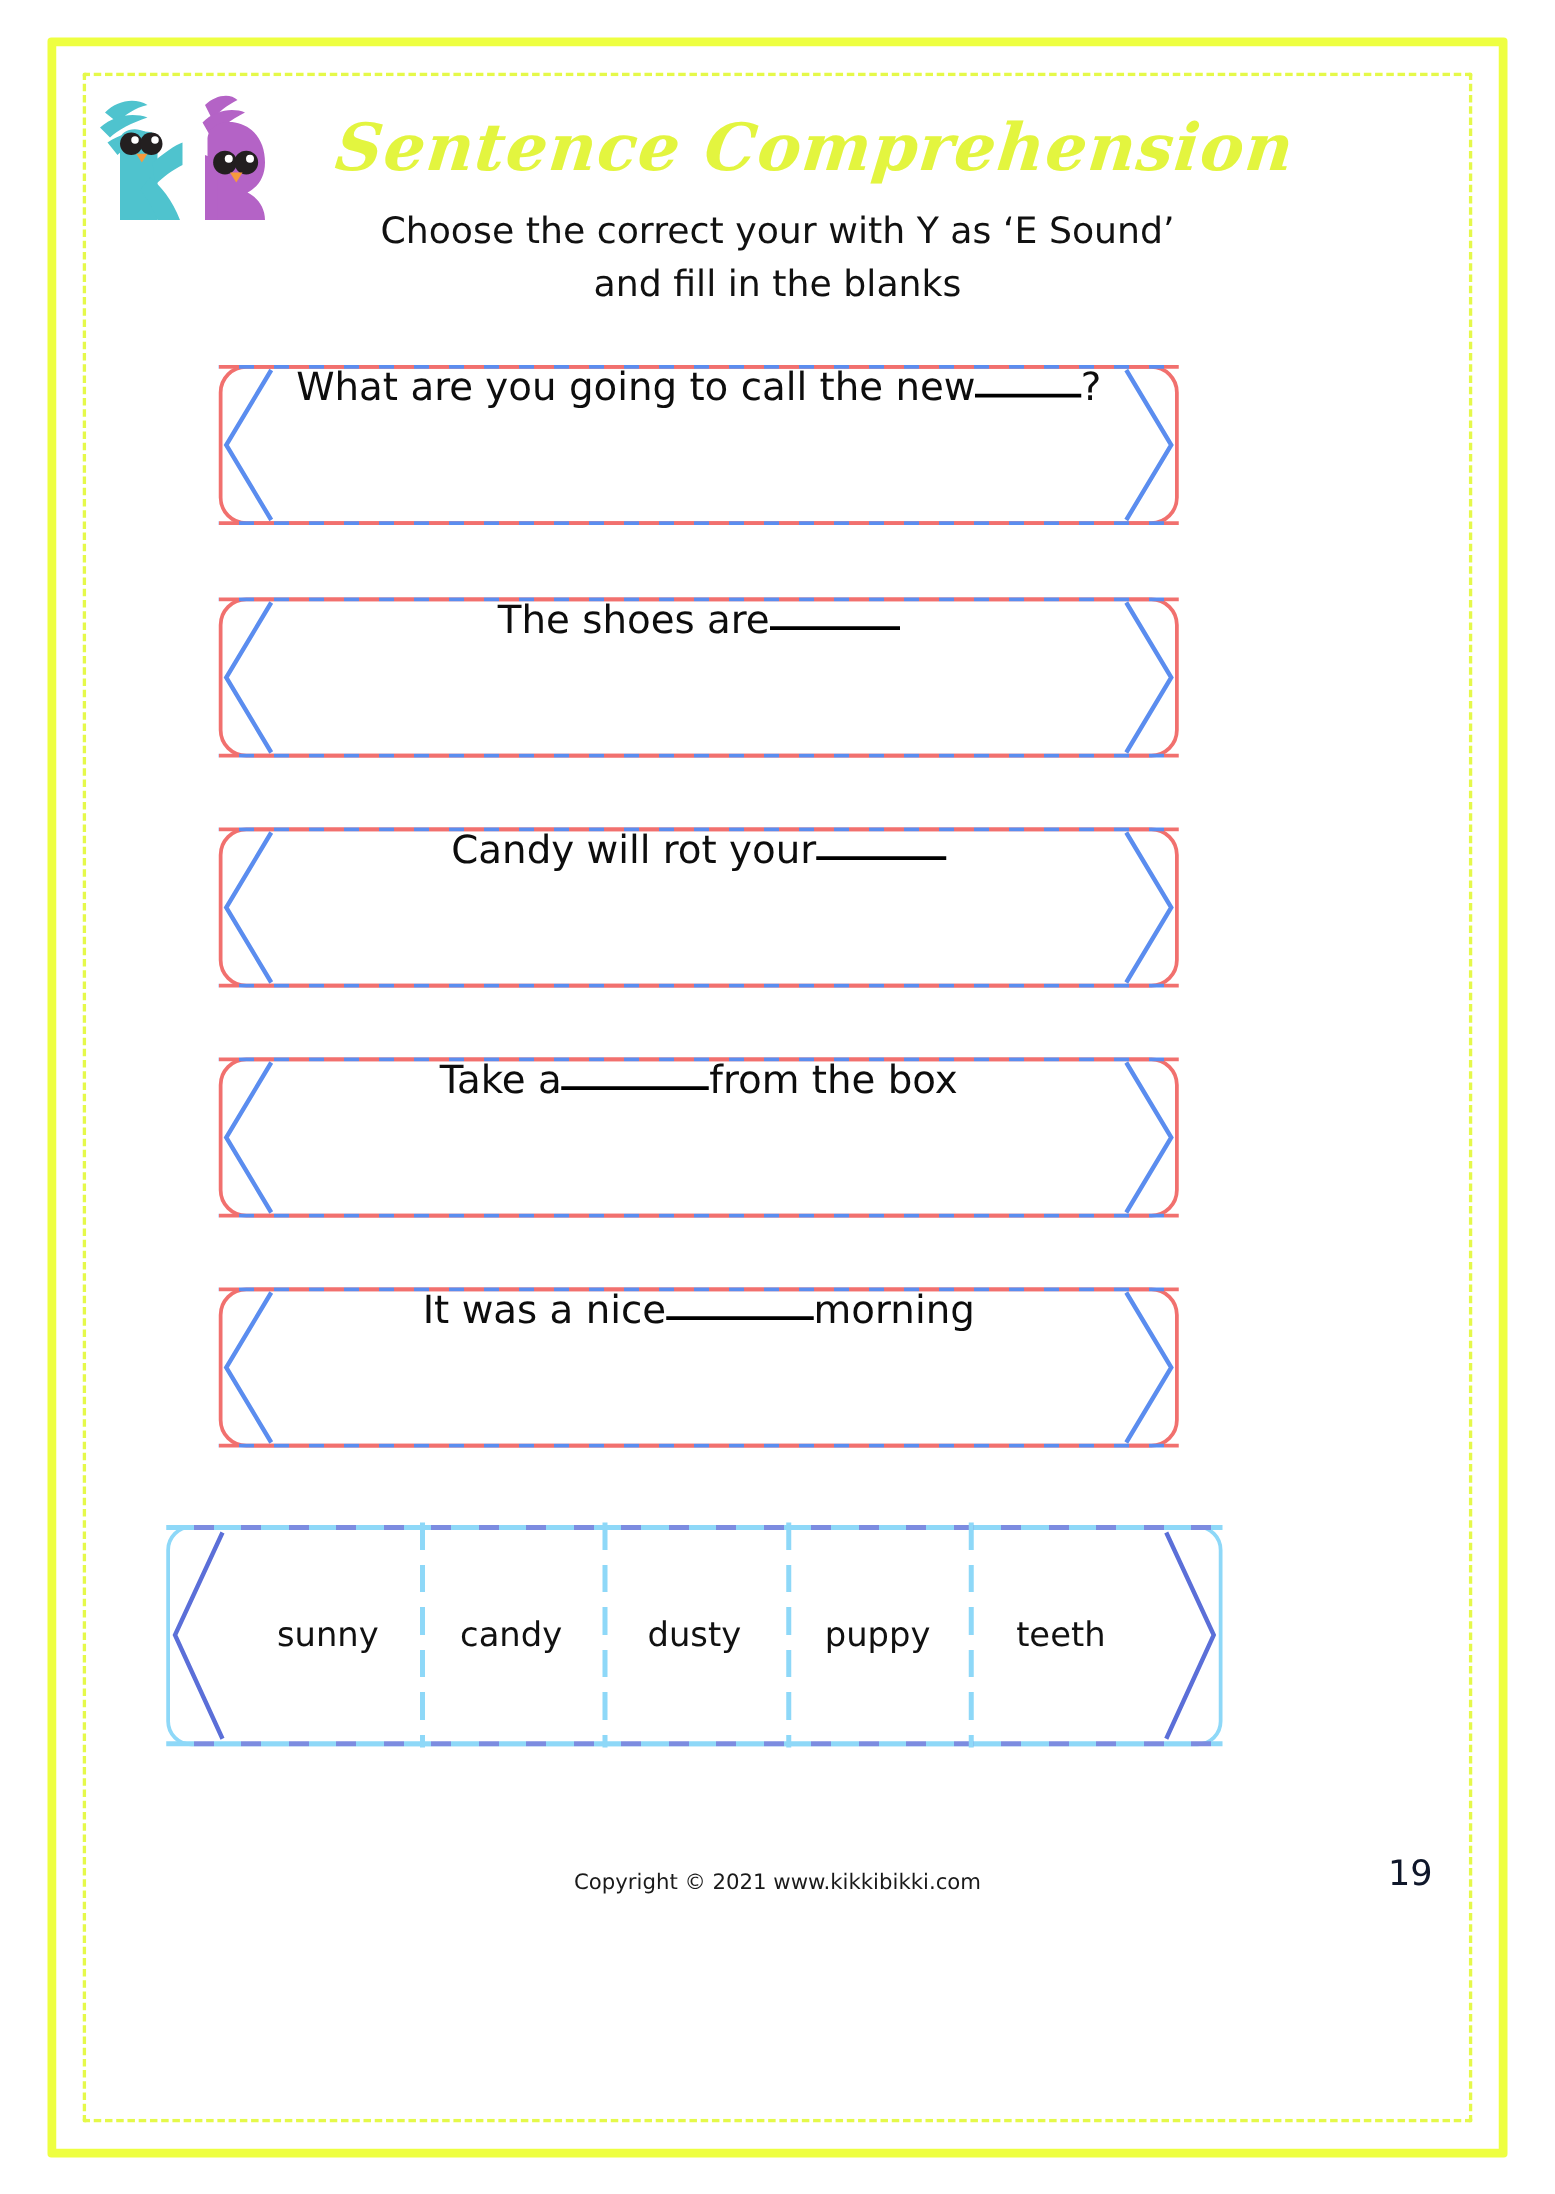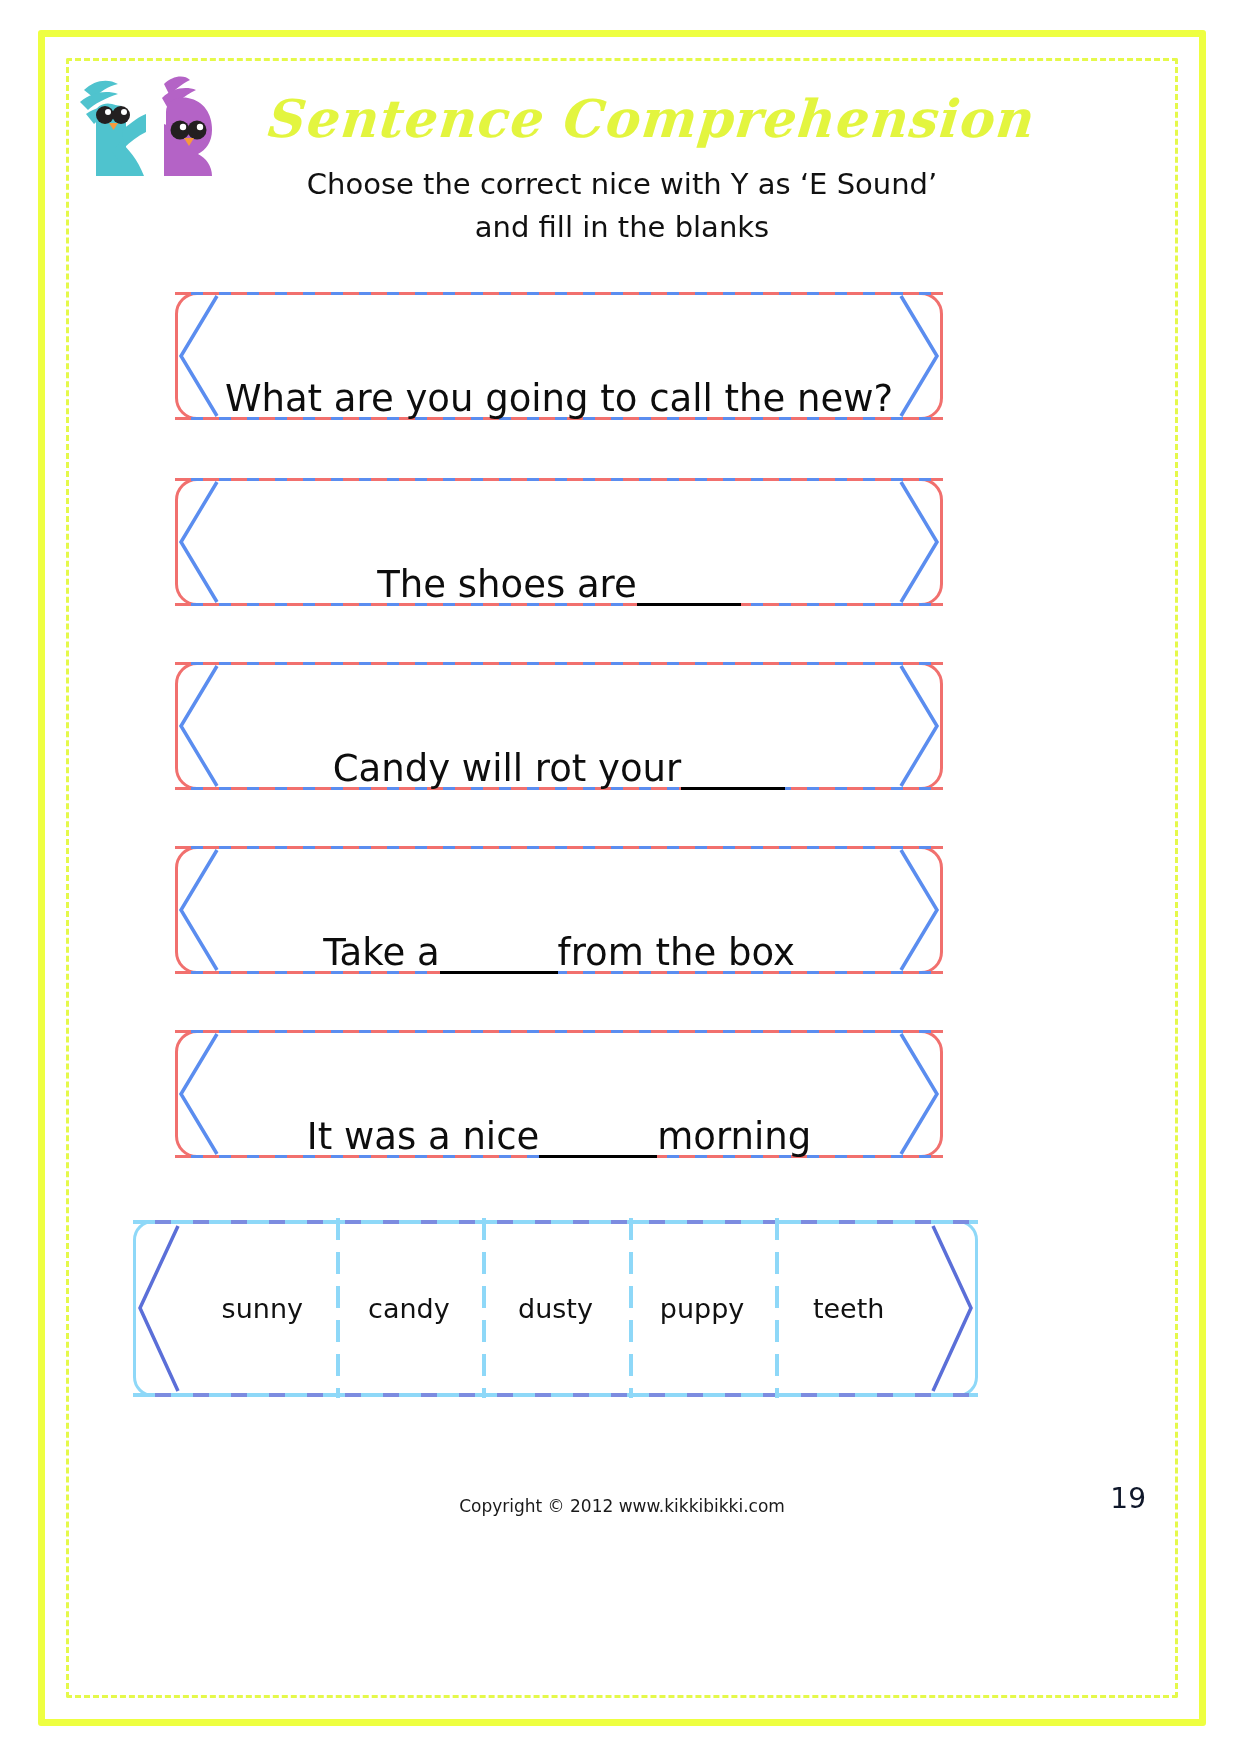--- a/index.html
+++ b/index.html
@@ -112,24 +112,24 @@
     overflow: visible;
   }
   .chev-left  { left: 2px; }
   .chev-right { right: 2px; }
 
   .banner .text {
     position: absolute;
     left: 62px; right: 62px;
     top: 0; height: 128px;
     display: flex;
-    align-items: flex-end;
+    align-items: flex-start;
     justify-content: center;
     font-family: "DejaVu Sans", sans-serif;
-    font-size: 37px;
+    font-size: 31px;
     color: #0d0d0d;
     white-space: nowrap;
   }
   .blank {
     display: inline-block;
     border-bottom: 3px solid #000;
     height: 26px;
     vertical-align: -4px;
   }
   .b-sm { width: 104px; }
@@ -256,21 +256,21 @@
       <circle cx="122" cy="55" r="3.2" fill="#ffffff"></circle>
       <path d="M106 66 L116 66 L111 74 Z" fill="#F79A3C"></path>
     </svg>
   </div>
 
   <div class="title">
     <span>Sentence Comprehension</span>
   </div>
 
   <div class="subtitle">
-    <div>Choose the correct nice with Y as ‘E Sound’</div>
+    <div>Choose the correct your with Y as ‘E Sound’</div>
     <div>and fill in the blanks</div>
   </div>
 
   <div class="banner" style="top:292px;">
     <div class="frame"></div>
     <div class="chev chev-left">
       <svg viewBox="0 0 42 128" width="42" height="128">
           <polyline points="40,4 4,64 40,124" fill="none" stroke="#5B8DEF" stroke-width="3.5"></polyline>
         </svg>
     </div>
@@ -376,16 +376,16 @@
     </div>
     <div class="wb-cells">
       <div class="wb-cell">sunny</div>
       <div class="wb-cell">candy</div>
       <div class="wb-cell">dusty</div>
       <div class="wb-cell">puppy</div>
       <div class="wb-cell">teeth</div>
     </div>
   </div>
 
-  <div class="copyright">Copyright © 2012 www.kikkibikki.com</div>
+  <div class="copyright">Copyright © 2021 www.kikkibikki.com</div>
   <div class="pagenum">19</div>
 
 </div>
 
 </body></html>

